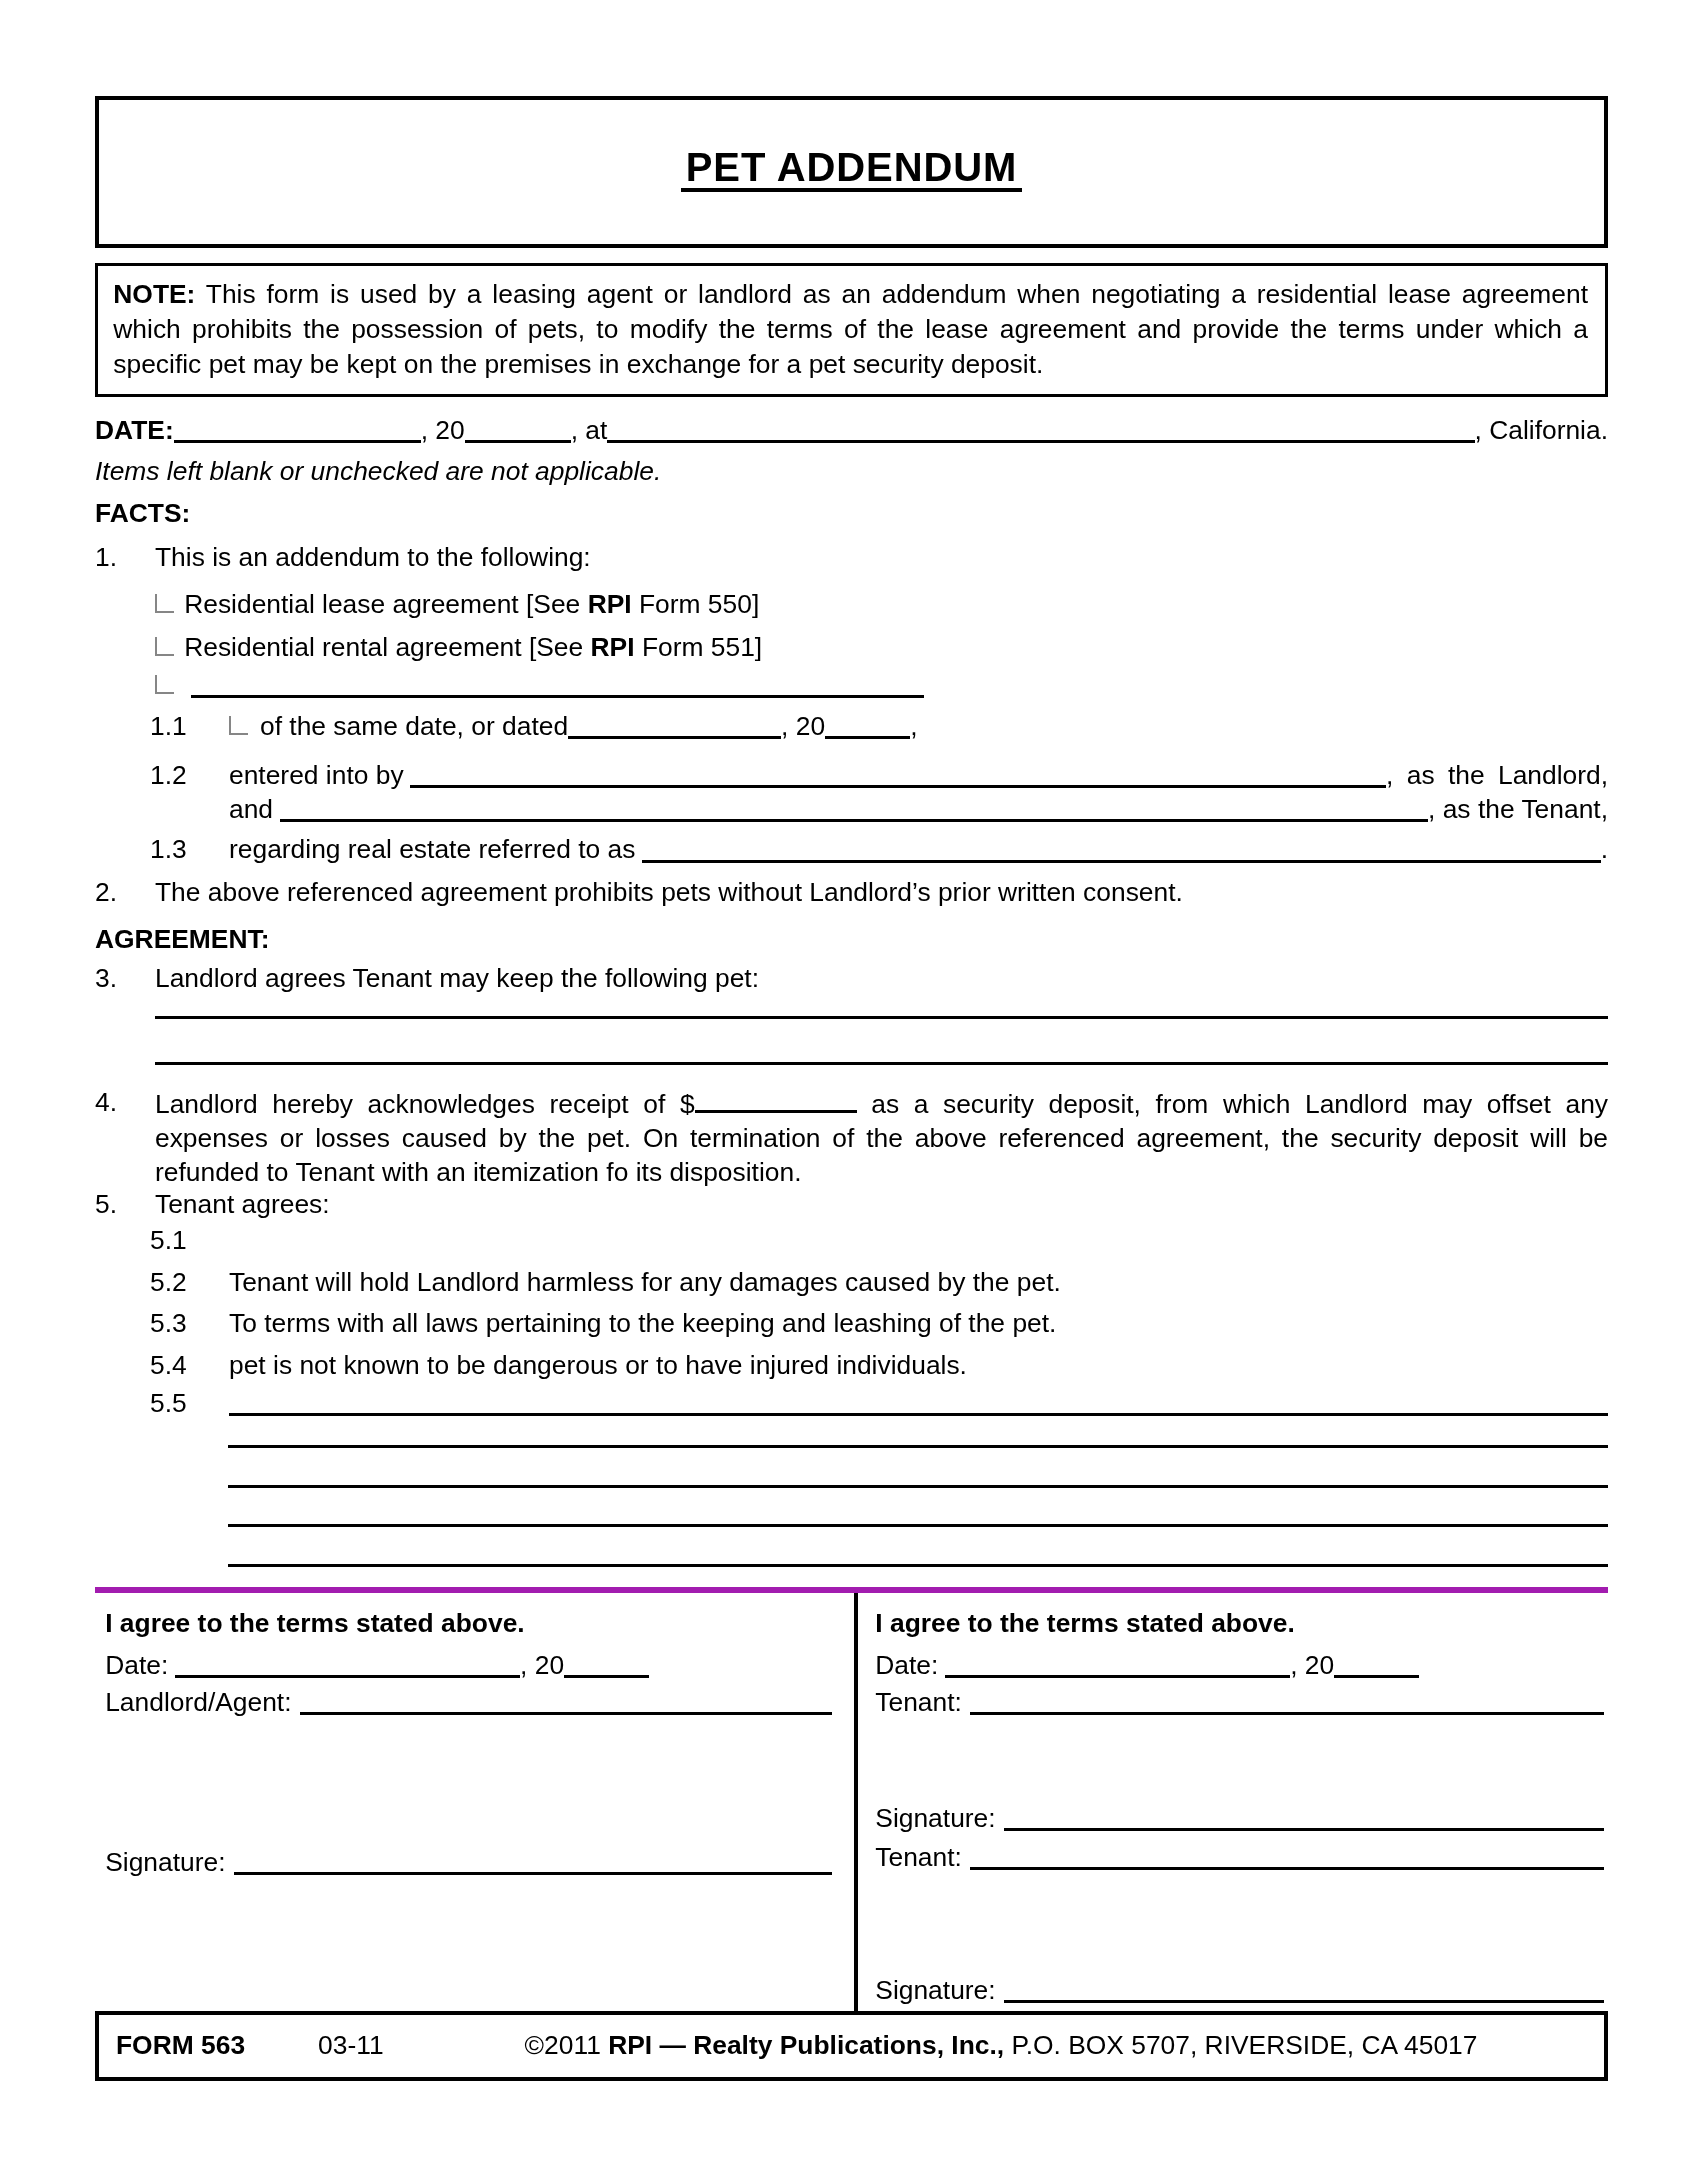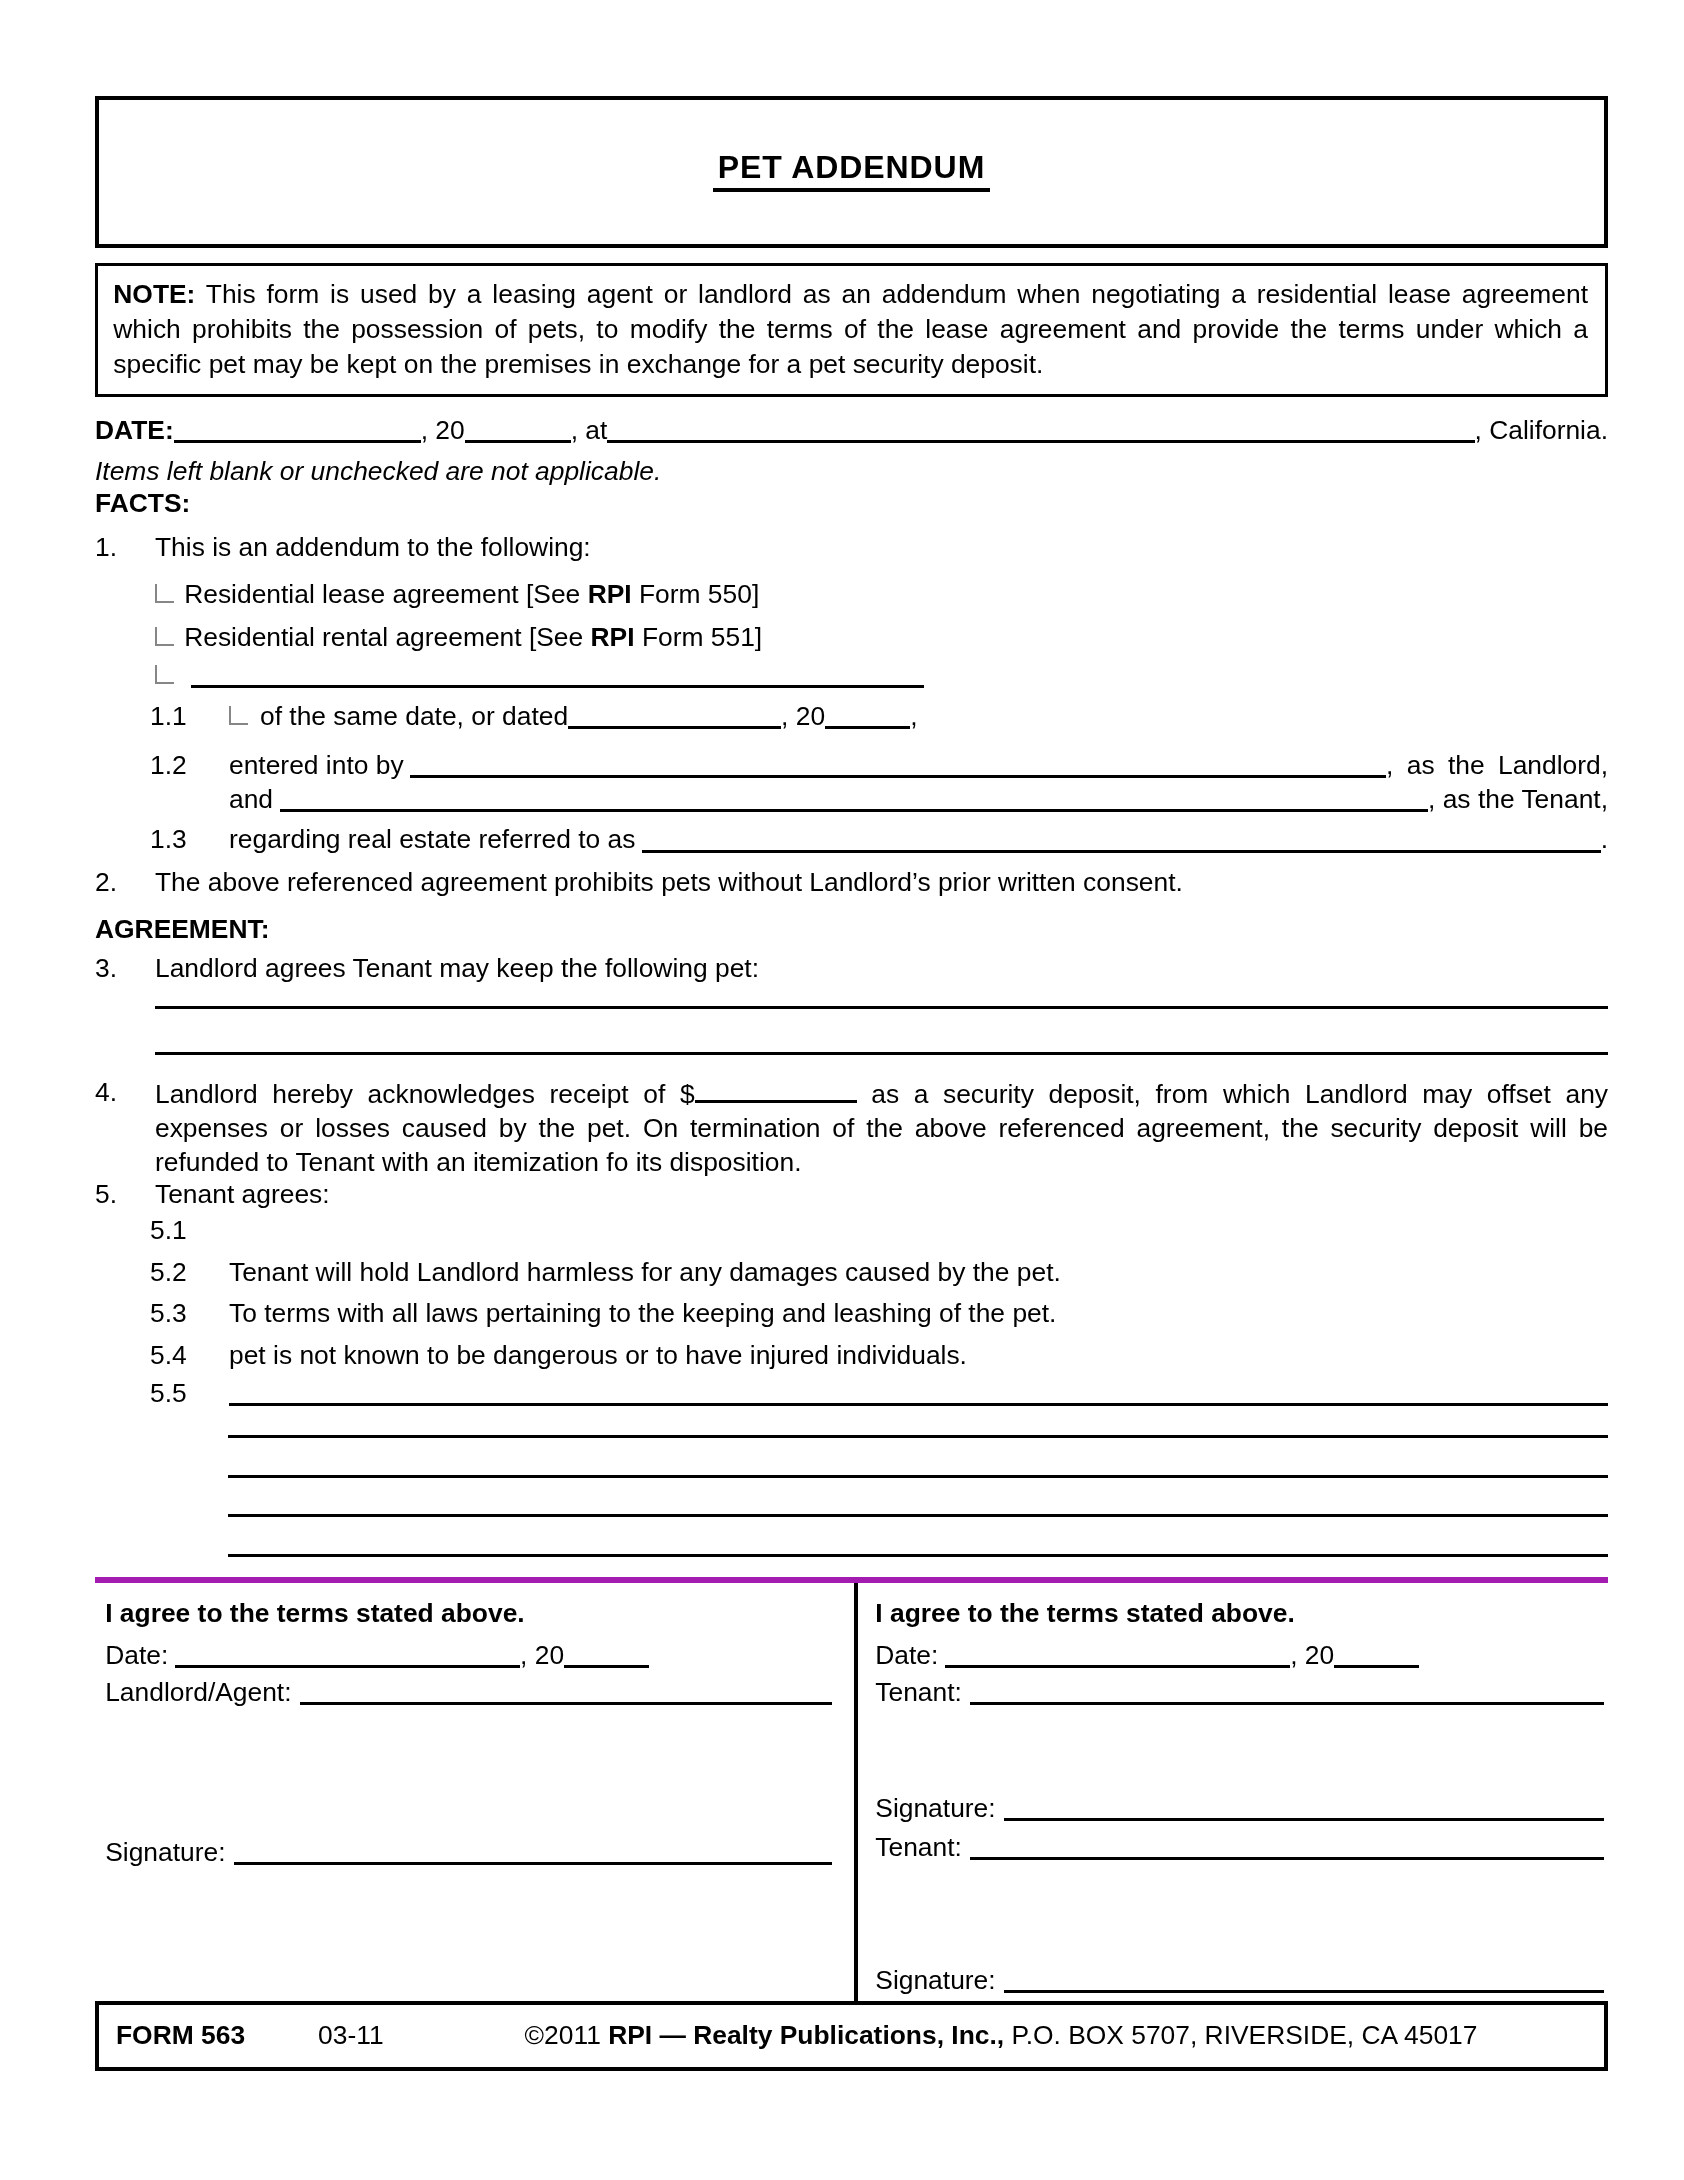--- a/index.html
+++ b/index.html
@@ -9,31 +9,31 @@
 
   
   .r{display:flex;align-items:baseline;}
   .bl{border-bottom:3.4px solid #000;position:relative;top:4.3px;min-height:0.9px;}
   .f1{flex:1;}
   b{font-weight:bold;}
 
   
   .title-box{margin-top:96px;height:152px;border:4.3px solid #000;box-sizing:border-box;
              display:flex;align-items:center;justify-content:center;}
-  .title-text{font-size:32px;font-weight:bold;letter-spacing:0.9px;
+  .title-text{font-size:40px;font-weight:bold;letter-spacing:0.9px;
               border-bottom:4.3px solid #000;padding:0 5.1px 5.1px 5.1px;}
 
   
   .note-box{margin-top:14.5px;border:3.4px solid #000;box-sizing:border-box;
             padding:11px 17px 12.8px 15.3px;text-align:justify;line-height:35px;}
 
   .date-row{margin-top:15.3px;line-height:34px;font-size:26.4px;}
   .instruction{margin-top:10.2px;font-style:italic;line-height:29px;}
   .heading{font-weight:bold;}
-  .facts-heading{margin-top:2px;}
+  .facts-heading{margin-top:12px;}
   .agr-heading{margin-top:15.3px;}
 
   .numcol{width:60px;flex:none;}
   .subnum{margin-left:55px;width:79px;flex:none;}
 
   
   .cbx{width:17px;height:17px;flex:none;display:inline-block;
        border-left:2.6px solid #868686;border-bottom:2.6px solid #868686;}
   .cb-row{margin-left:60px;}
   .cb-row .cb-label{margin-left:10.2px;}

